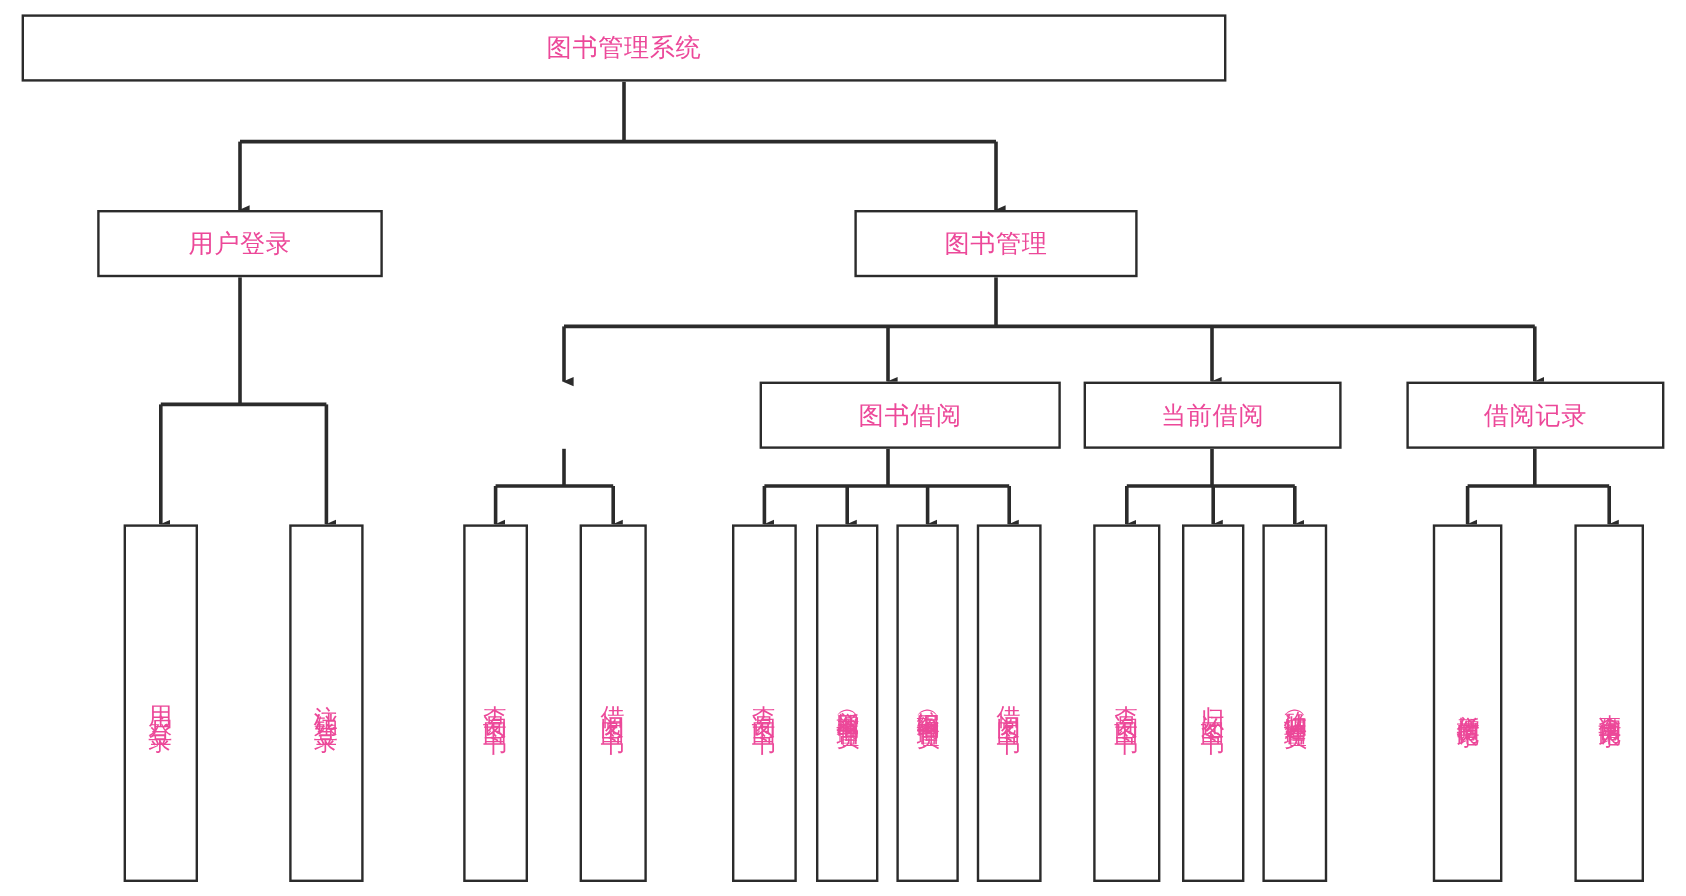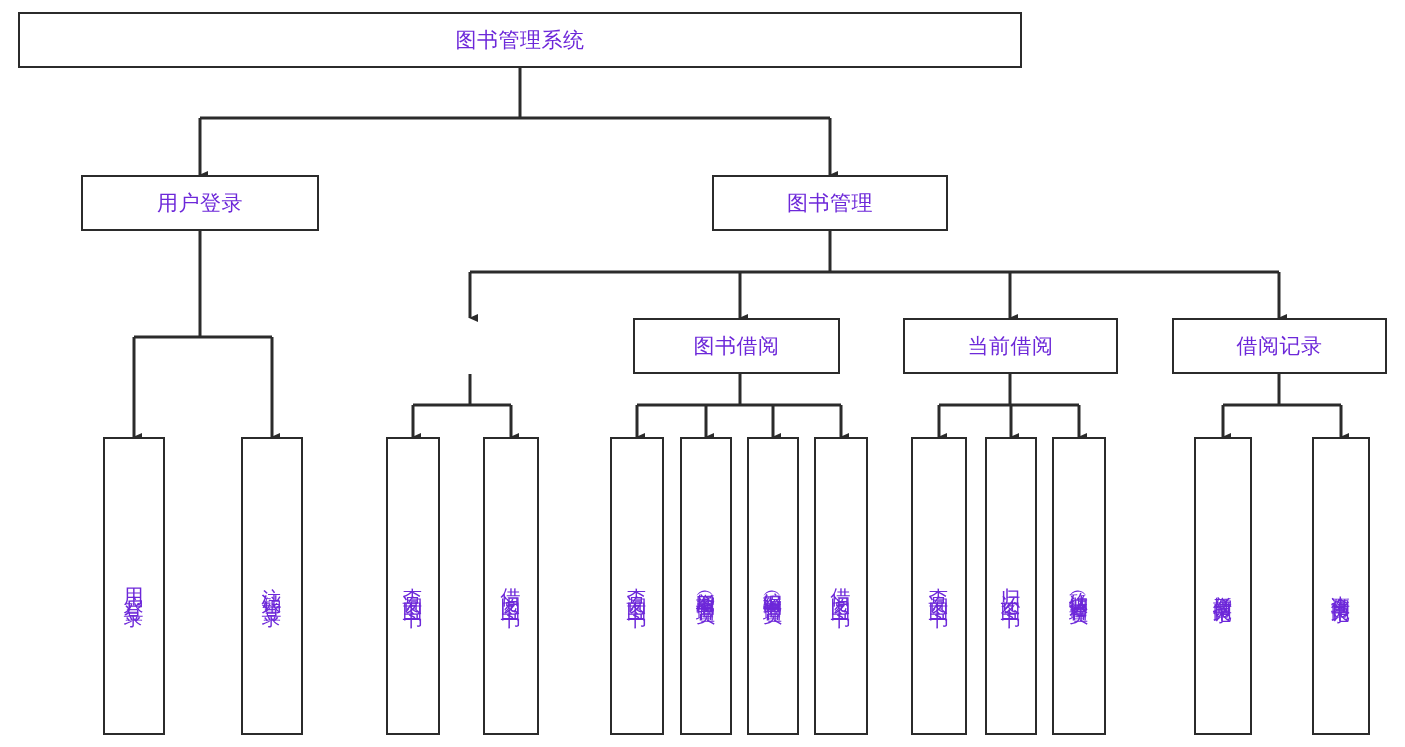--- a/index.html
+++ b/index.html
@@ -31,21 +31,21 @@
     box-sizing: border-box;
     background: #ffffff;
     border: 2.5px solid #2b2b2b;
     display: flex;
     align-items: center;
     justify-content: center;
     z-index: 2;
   }
   .node-label {
     font-size: 21px;
-    color: #6d28d9;
+    color: #ec4899;
     line-height: 1.15;
     letter-spacing: 0.5px;
     white-space: nowrap;
     text-align: center;
   }
   .node.vertical {
     align-items: center;
     justify-content: center;
   }
   .node.vertical .node-label {
@@ -122,21 +122,21 @@
     <span class="node-label">图书管理系统</span>
   </div>
 
   <div class="node" style="left: 81px; top: 175px; width: 238px; height: 56px;">
     <span class="node-label">用户登录</span>
   </div>
   <div class="node" style="left: 712px; top: 175px; width: 236px; height: 56px;">
     <span class="node-label">图书管理</span>
   </div>
 
-  <div class="node" style="left: 633px; top: 318px; width: 207px; height: 56px;">
+  <div class="node" style="left: 633px; top: 318px; width: 251px; height: 56px;">
     <span class="node-label">图书借阅</span>
   </div>
   <div class="node" style="left: 1172px; top: 318px; width: 215px; height: 56px;">
     <span class="node-label">借阅记录</span>
   </div>
   <div class="node" style="left: 903px; top: 318px; width: 215px; height: 56px;">
     <span class="node-label">当前借阅</span>
   </div>
 
   <div class="node vertical" style="left: 103px; top: 437px; width: 62px; height: 298px;">

